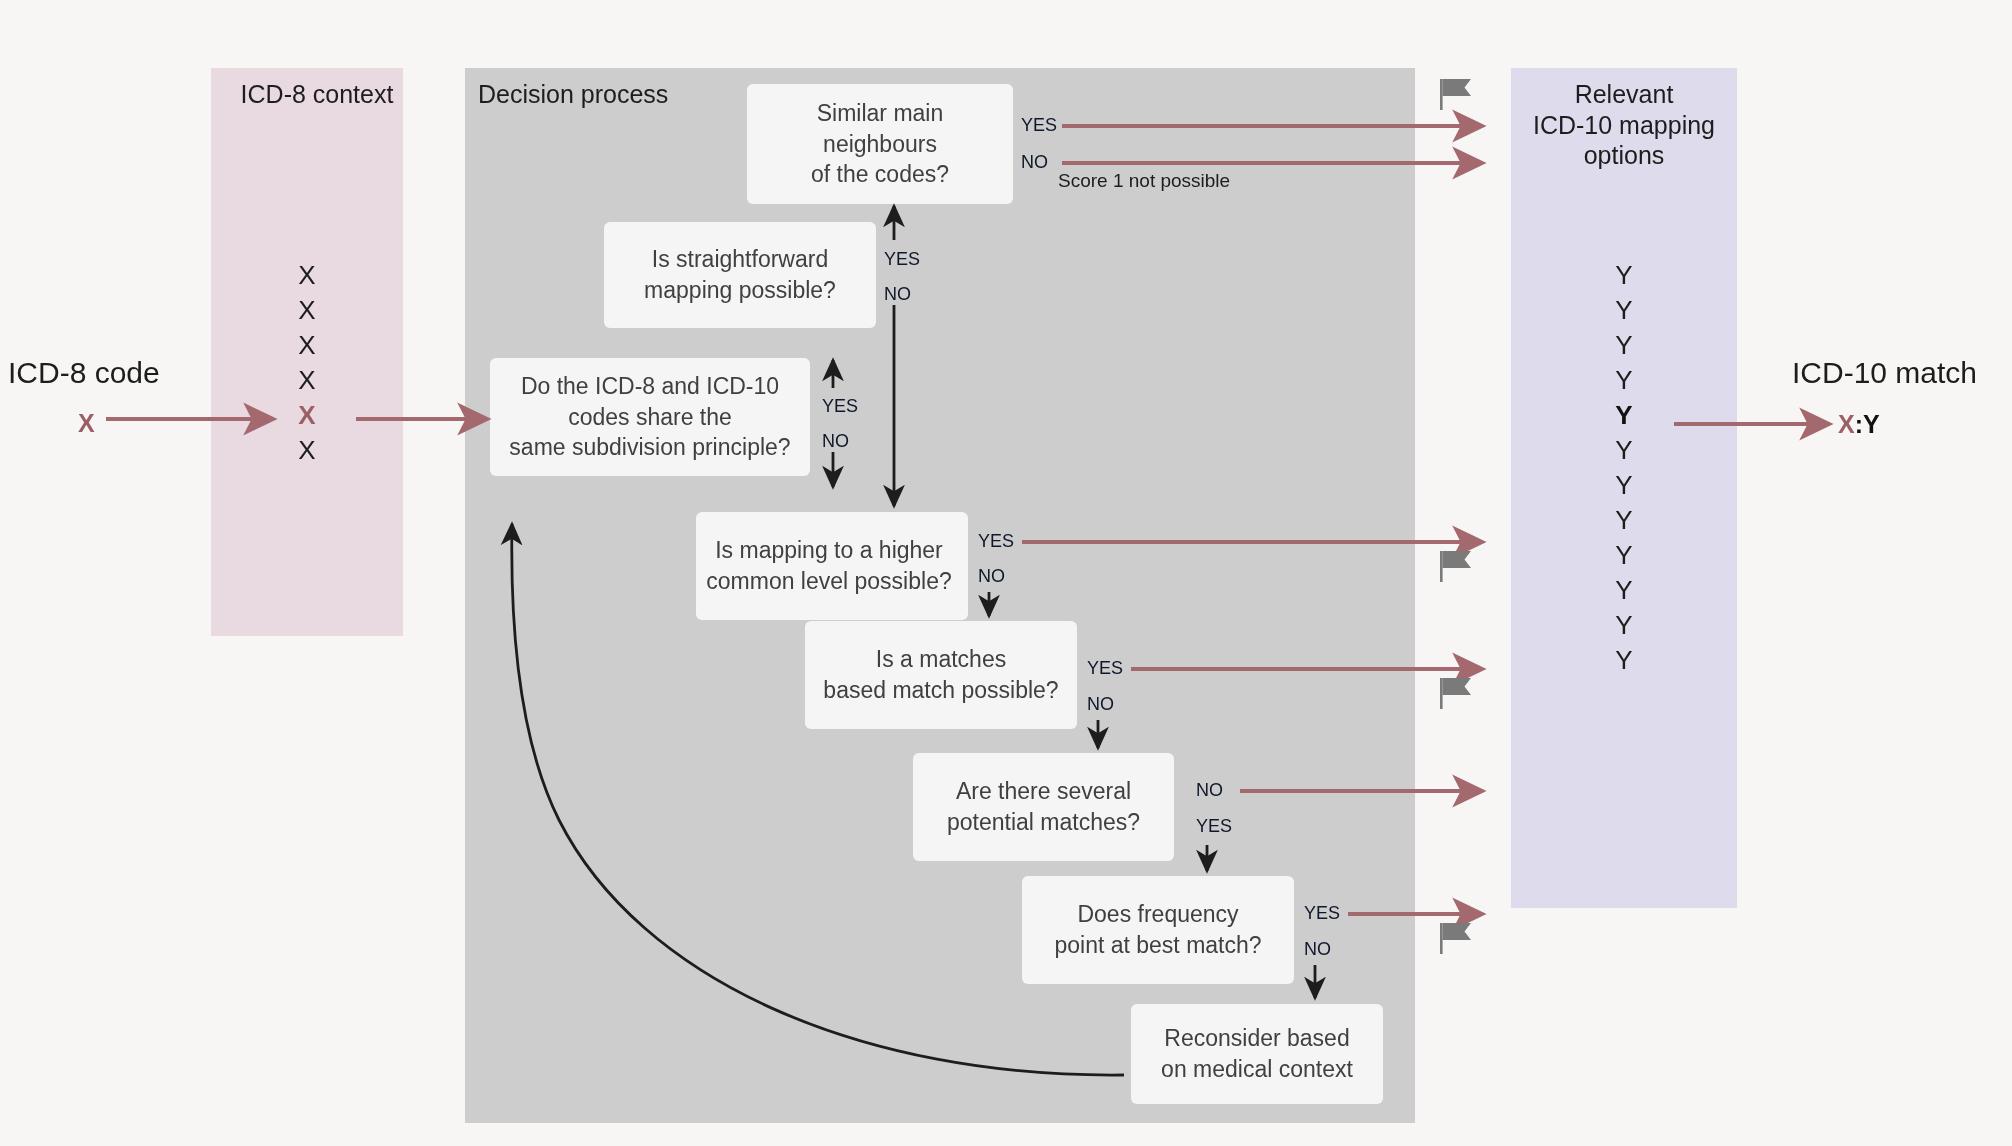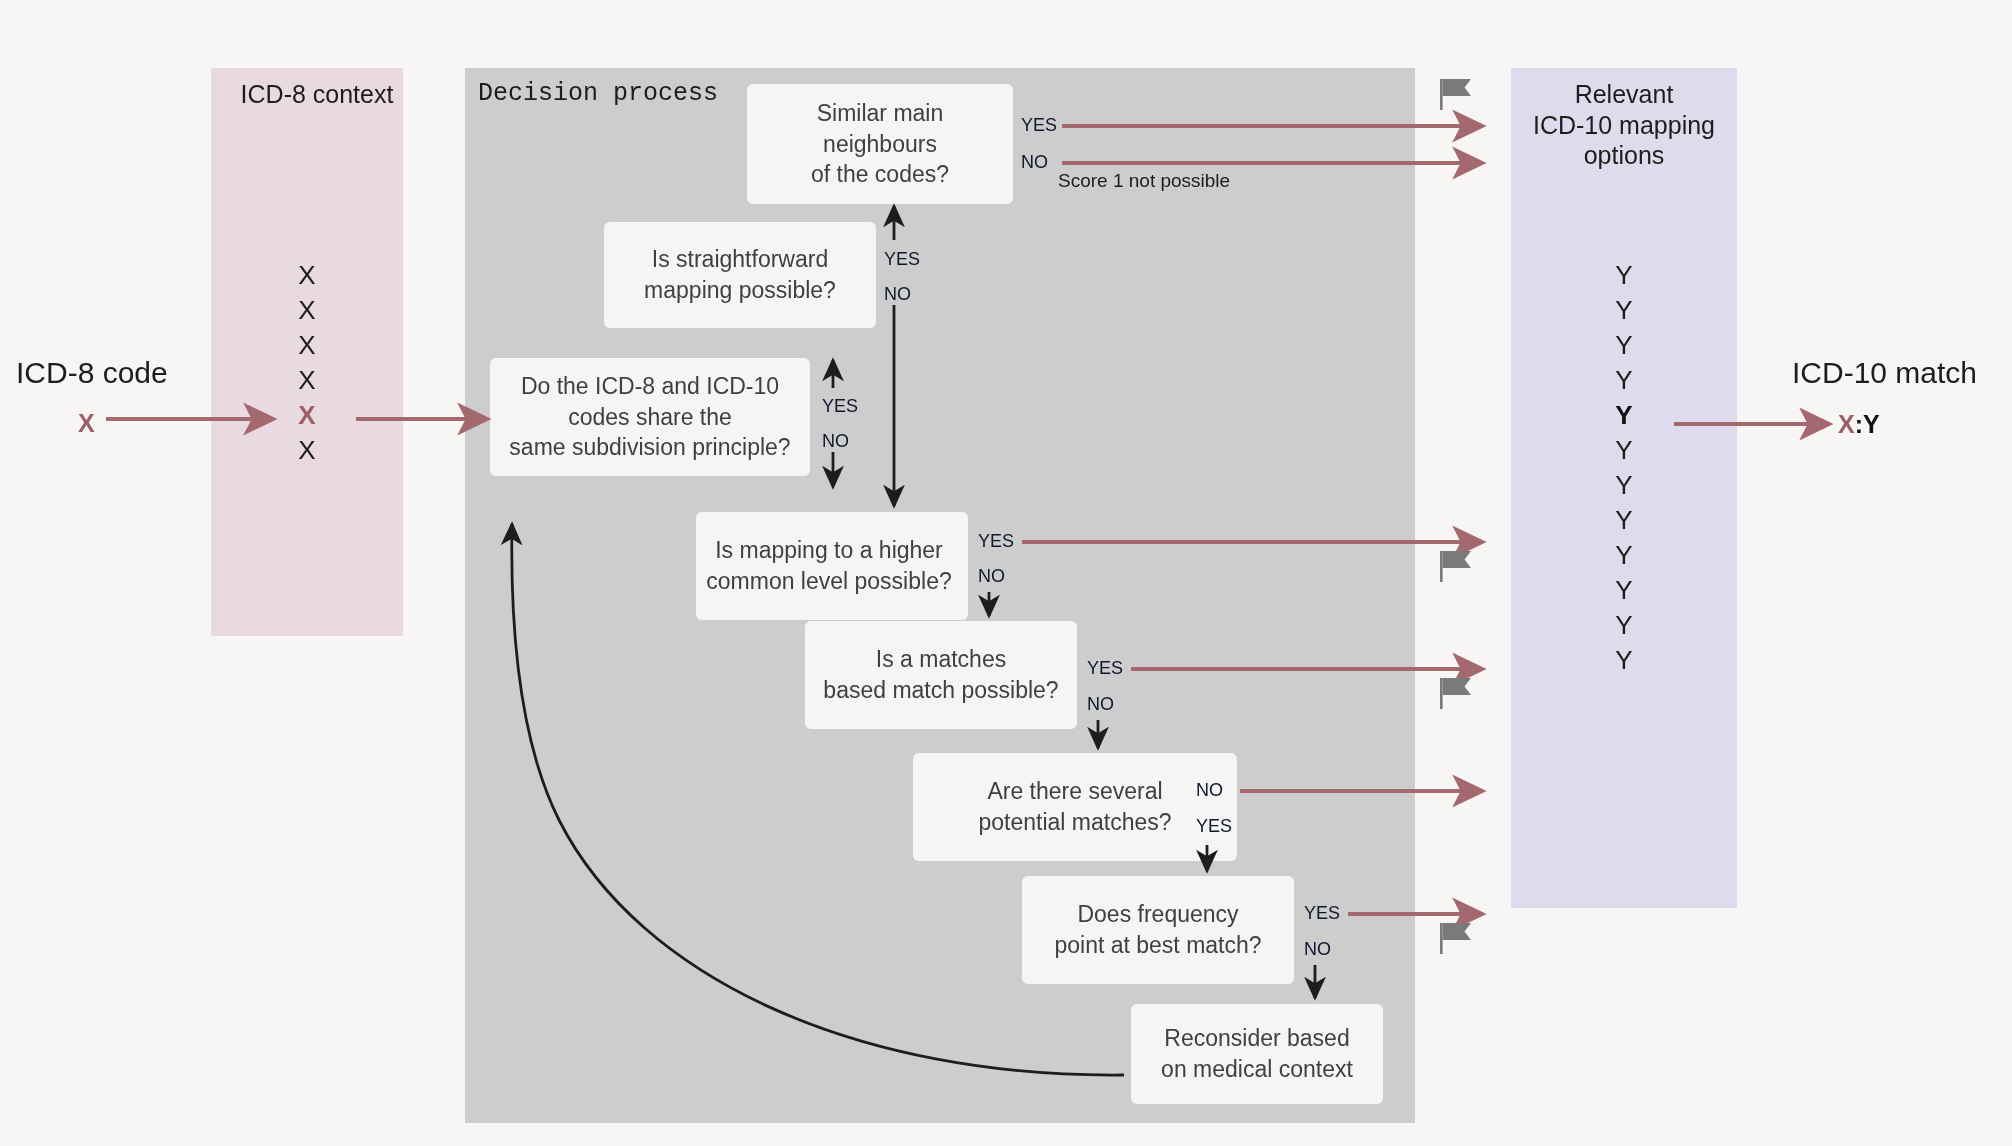--- a/index.html
+++ b/index.html
@@ -23,53 +23,53 @@
   
   .panel{position:absolute;}
   #icd8-panel{left:211px;top:68px;width:192px;height:568px;background:#e9d9e0;}
   #decision-panel{left:465px;top:68px;width:950px;height:1055px;background:#cdcdcd;}
   #options-panel{left:1511px;top:68px;width:226px;height:840px;background:#dedcec;}
 
   .panel-heading{
     position:absolute;font-size:25px;color:#1d1d1d;line-height:1.22;
   }
   #icd8-heading{left:211px;top:79px;width:212px;text-align:center;}
-  #decision-heading{left:478px;top:79px;text-align:left;font-family:Liberation Mono, monospace;}
+  #decision-heading{left:478px;top:79px;text-align:left;}
   #options-heading{left:1511px;top:79px;width:226px;text-align:center;}
 
   
   .glyph-col{position:absolute;display:flex;flex-direction:column;align-items:center;}
   .glyph{font-size:26px;line-height:35px;color:#1d1d1d;}
   .glyph.mark{color:#9d5f66;font-weight:bold;}
   .glyph.sel{font-weight:bold;color:#111;}
   #icd8-codes{left:211px;top:258px;width:192px;}
   #icd10-codes{left:1511px;top:258px;width:226px;}
 
   
   .side-label{position:absolute;font-size:30px;color:#1d1d1d;white-space:nowrap;}
-  #icd8-code-label{left:8px;top:356px;margin-left:8px;}
+  #icd8-code-label{left:8px;top:356px;}
   #icd10-match-label{left:1792px;top:356px;}
   .code-token{position:absolute;font-size:25px;font-weight:bold;white-space:nowrap;}
   #icd8-code-token{left:78px;top:409px;color:#9d5f66;}
   #icd10-match-token{left:1838px;top:410px;color:#9d5f66;}
   #icd10-match-token .suffix{color:#111;}
 
   
   .dbox{
     position:absolute;background:#f5f5f5;border-radius:6px;
     display:flex;align-items:center;justify-content:center;text-align:center;
     font-size:23px;line-height:1.33;color:#404040;
     padding:0 16px;box-sizing:border-box;
   }
   #box-similar   {left:747px;top:84px;width:266px;height:120px;}
   #box-straight  {left:604px;top:222px;width:272px;height:106px;}
   #box-subdiv    {left:490px;top:358px;width:320px;height:118px;}
   #box-higher    {left:696px;top:512px;width:272px;height:108px;padding-left:10px;}
   #box-ctxmatch  {left:805px;top:621px;width:272px;height:108px;}
-  #box-several   {left:913px;top:753px;width:324px;height:108px;}
+  #box-several   {left:913px;top:753px;width:261px;height:108px;}
   #box-frequency {left:1022px;top:876px;width:272px;height:108px;}
   #box-reconsider{left:1131px;top:1004px;width:252px;height:100px;}
 
   
   .branch{position:absolute;font-size:18px;color:#0f172a;white-space:nowrap;}
 
   
   #flag-note{
     position:absolute;left:1002px;top:361px;width:355px;
     font-size:26px;line-height:1.3;color:#1d1d1d;text-align:left;

